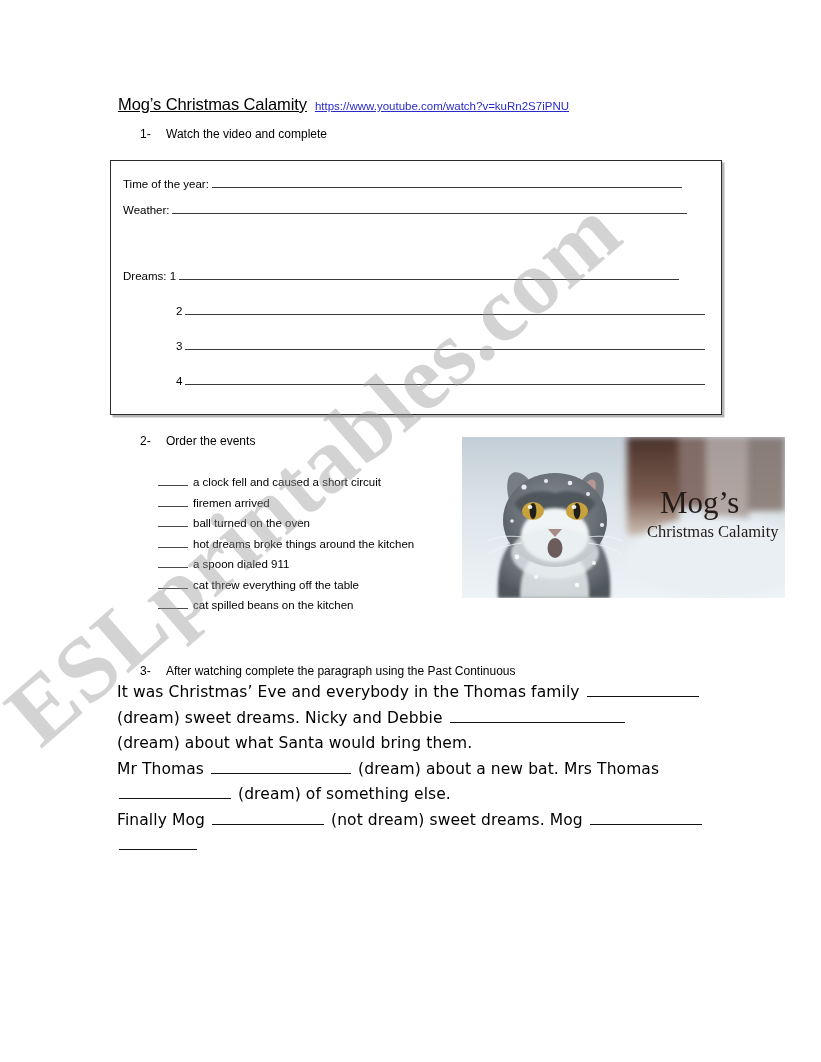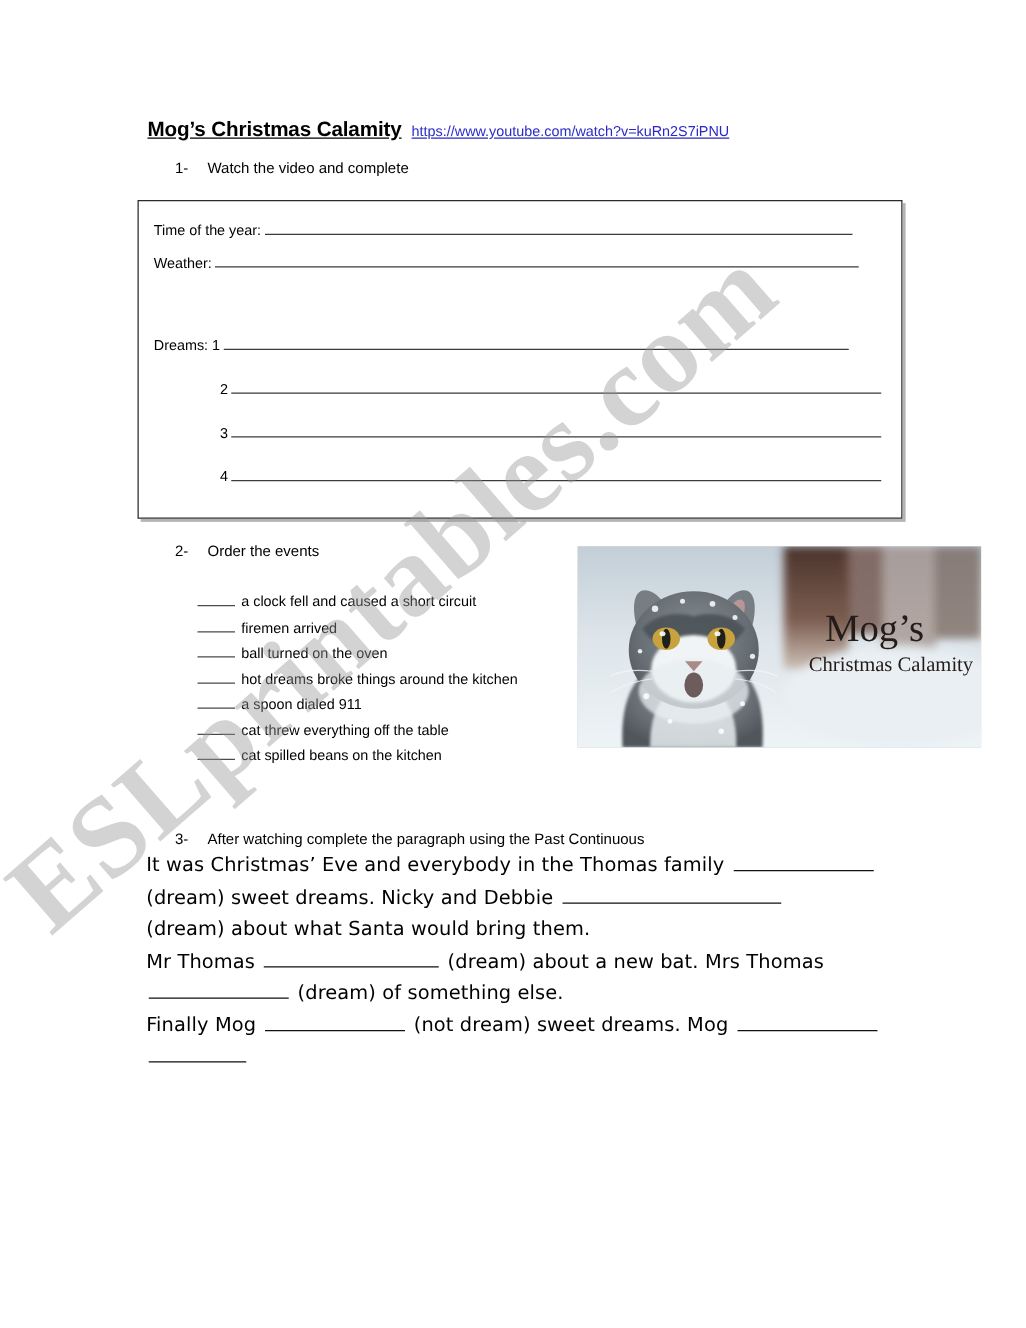--- a/index.html
+++ b/index.html
@@ -51,21 +51,21 @@
   .title-row {
     position: absolute;
     left: 118px;
     top: 95px;
     display: flex;
     align-items: baseline;
     gap: 8px;
   }
   .doc-title {
     font-size: 16.5px;
-    font-weight: 700;
+    font-weight: 400;
     text-decoration: underline;
     letter-spacing: -0.1px;
     white-space: nowrap;
   }
   .doc-url {
     font-size: 11.5px;
     color: #2a2ac8;
     text-decoration: underline;
     white-space: nowrap;
   }

